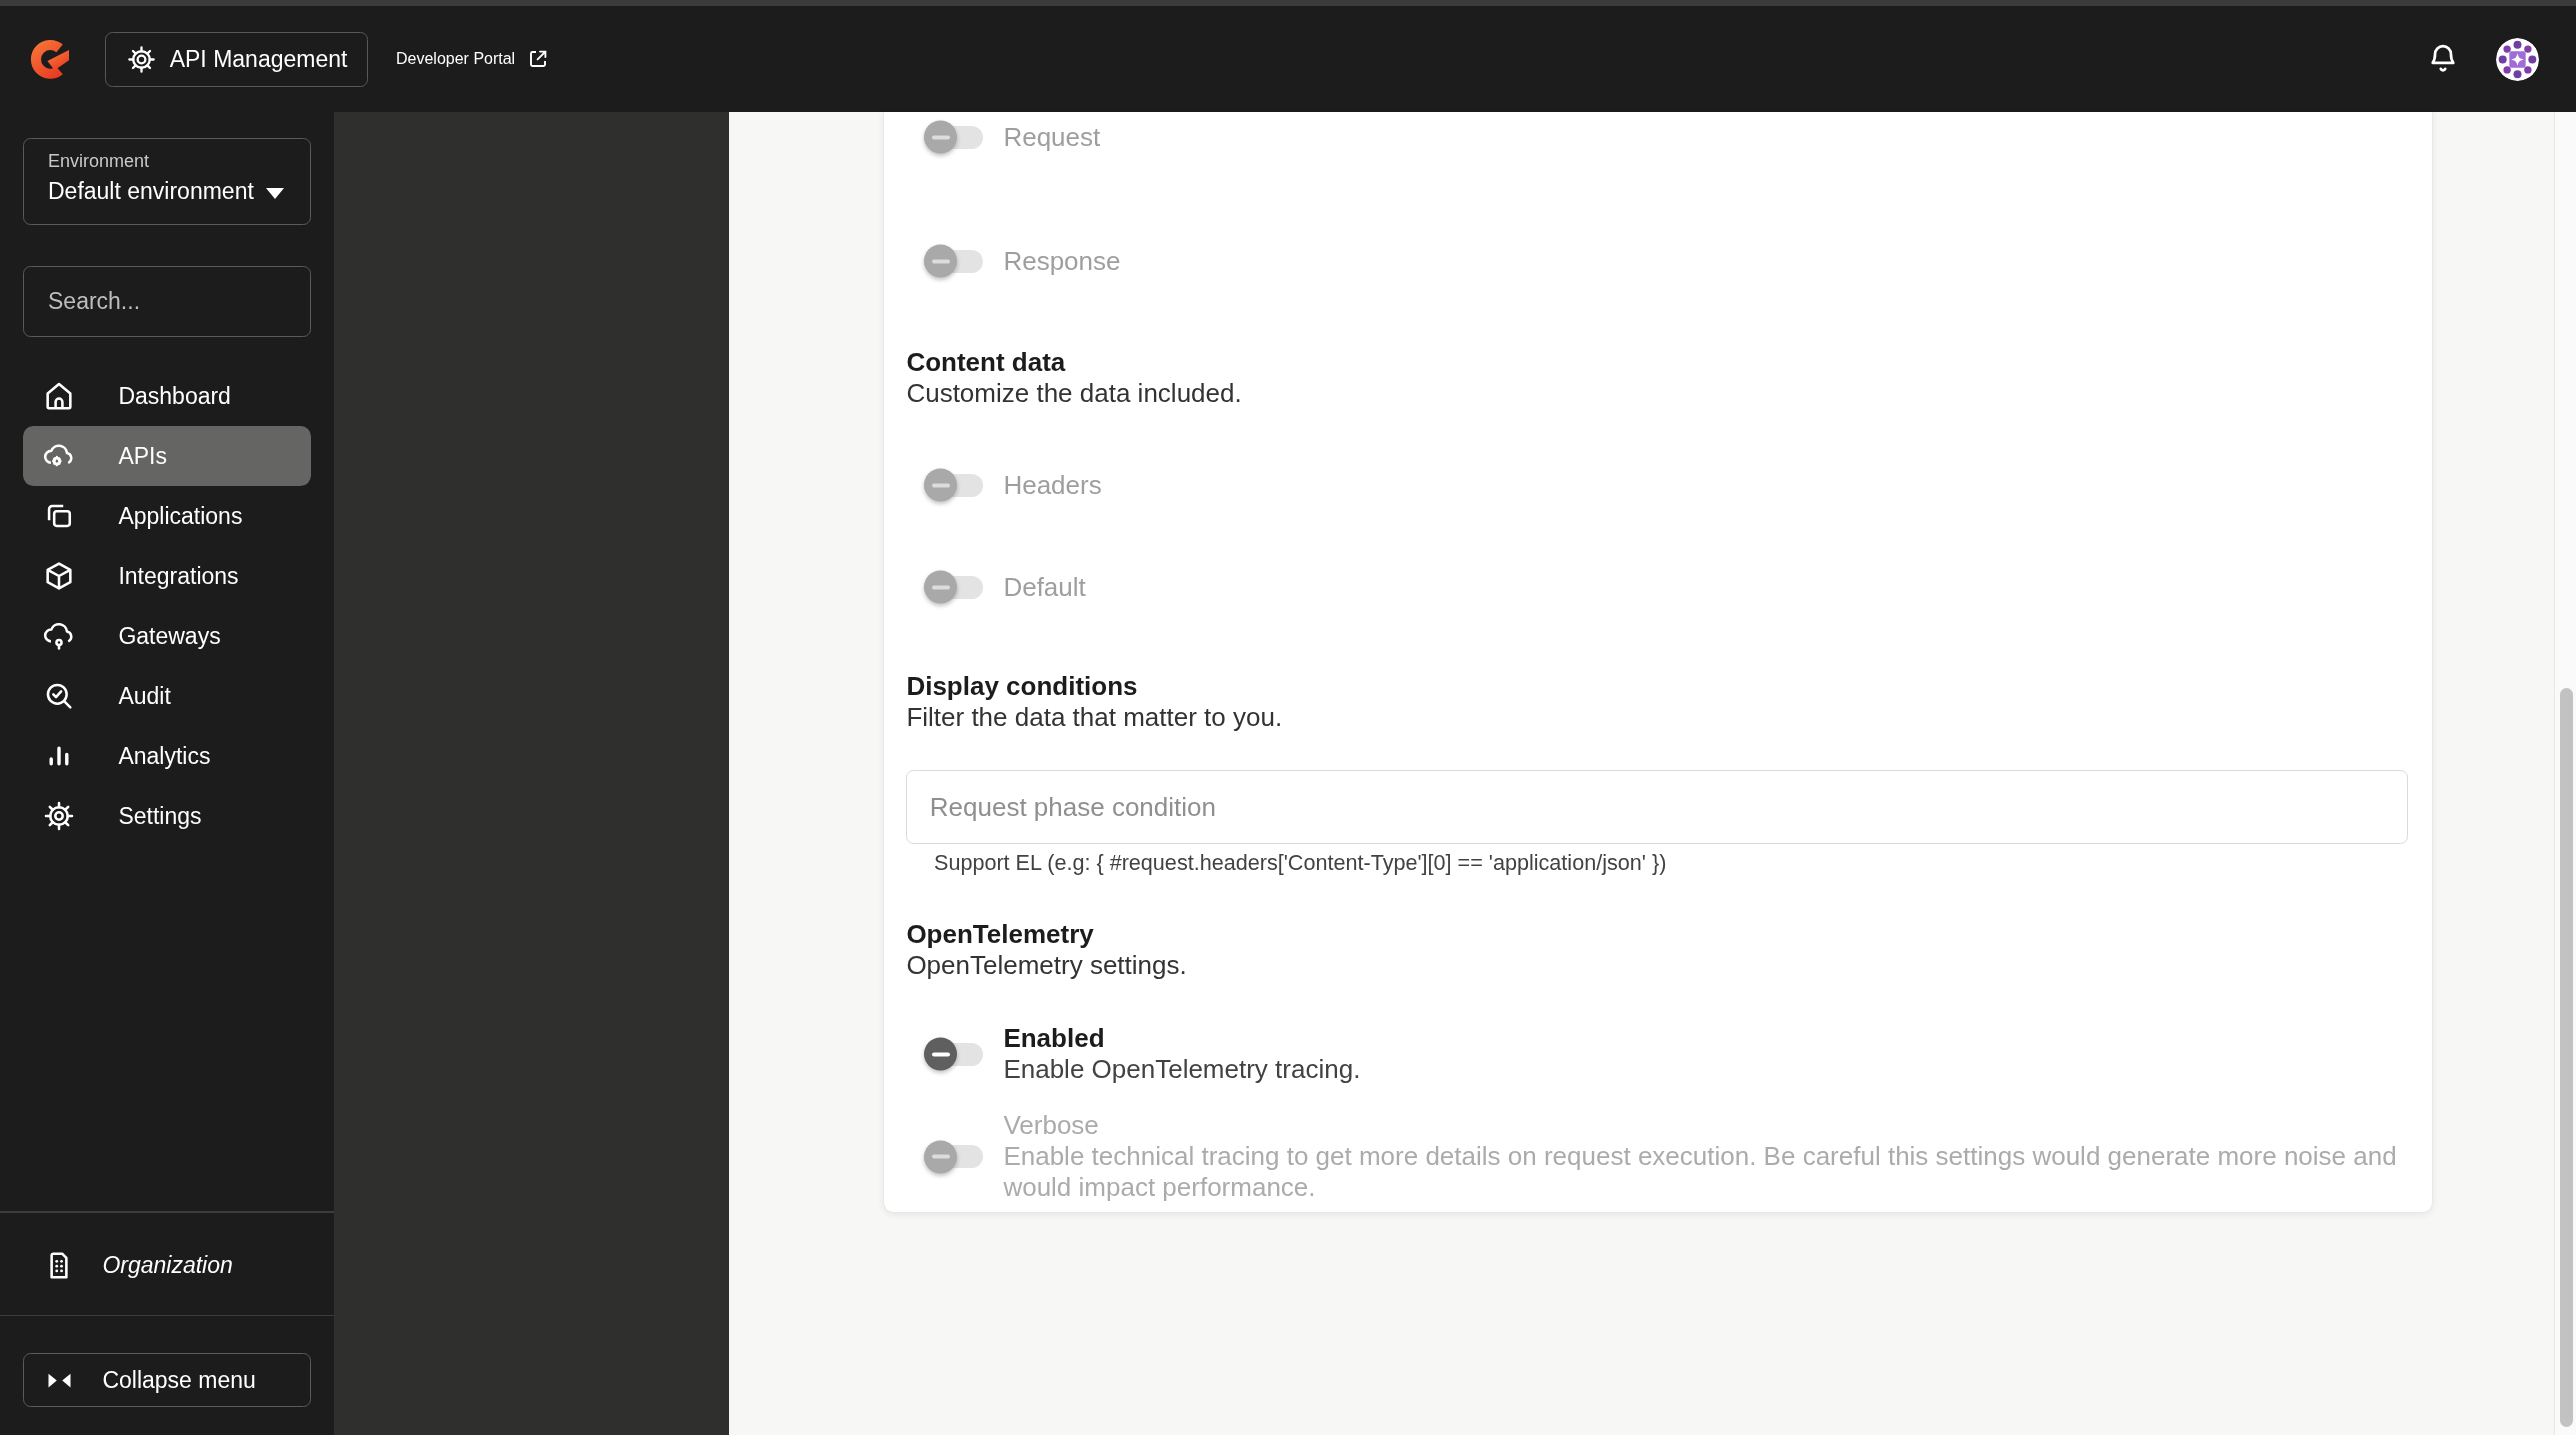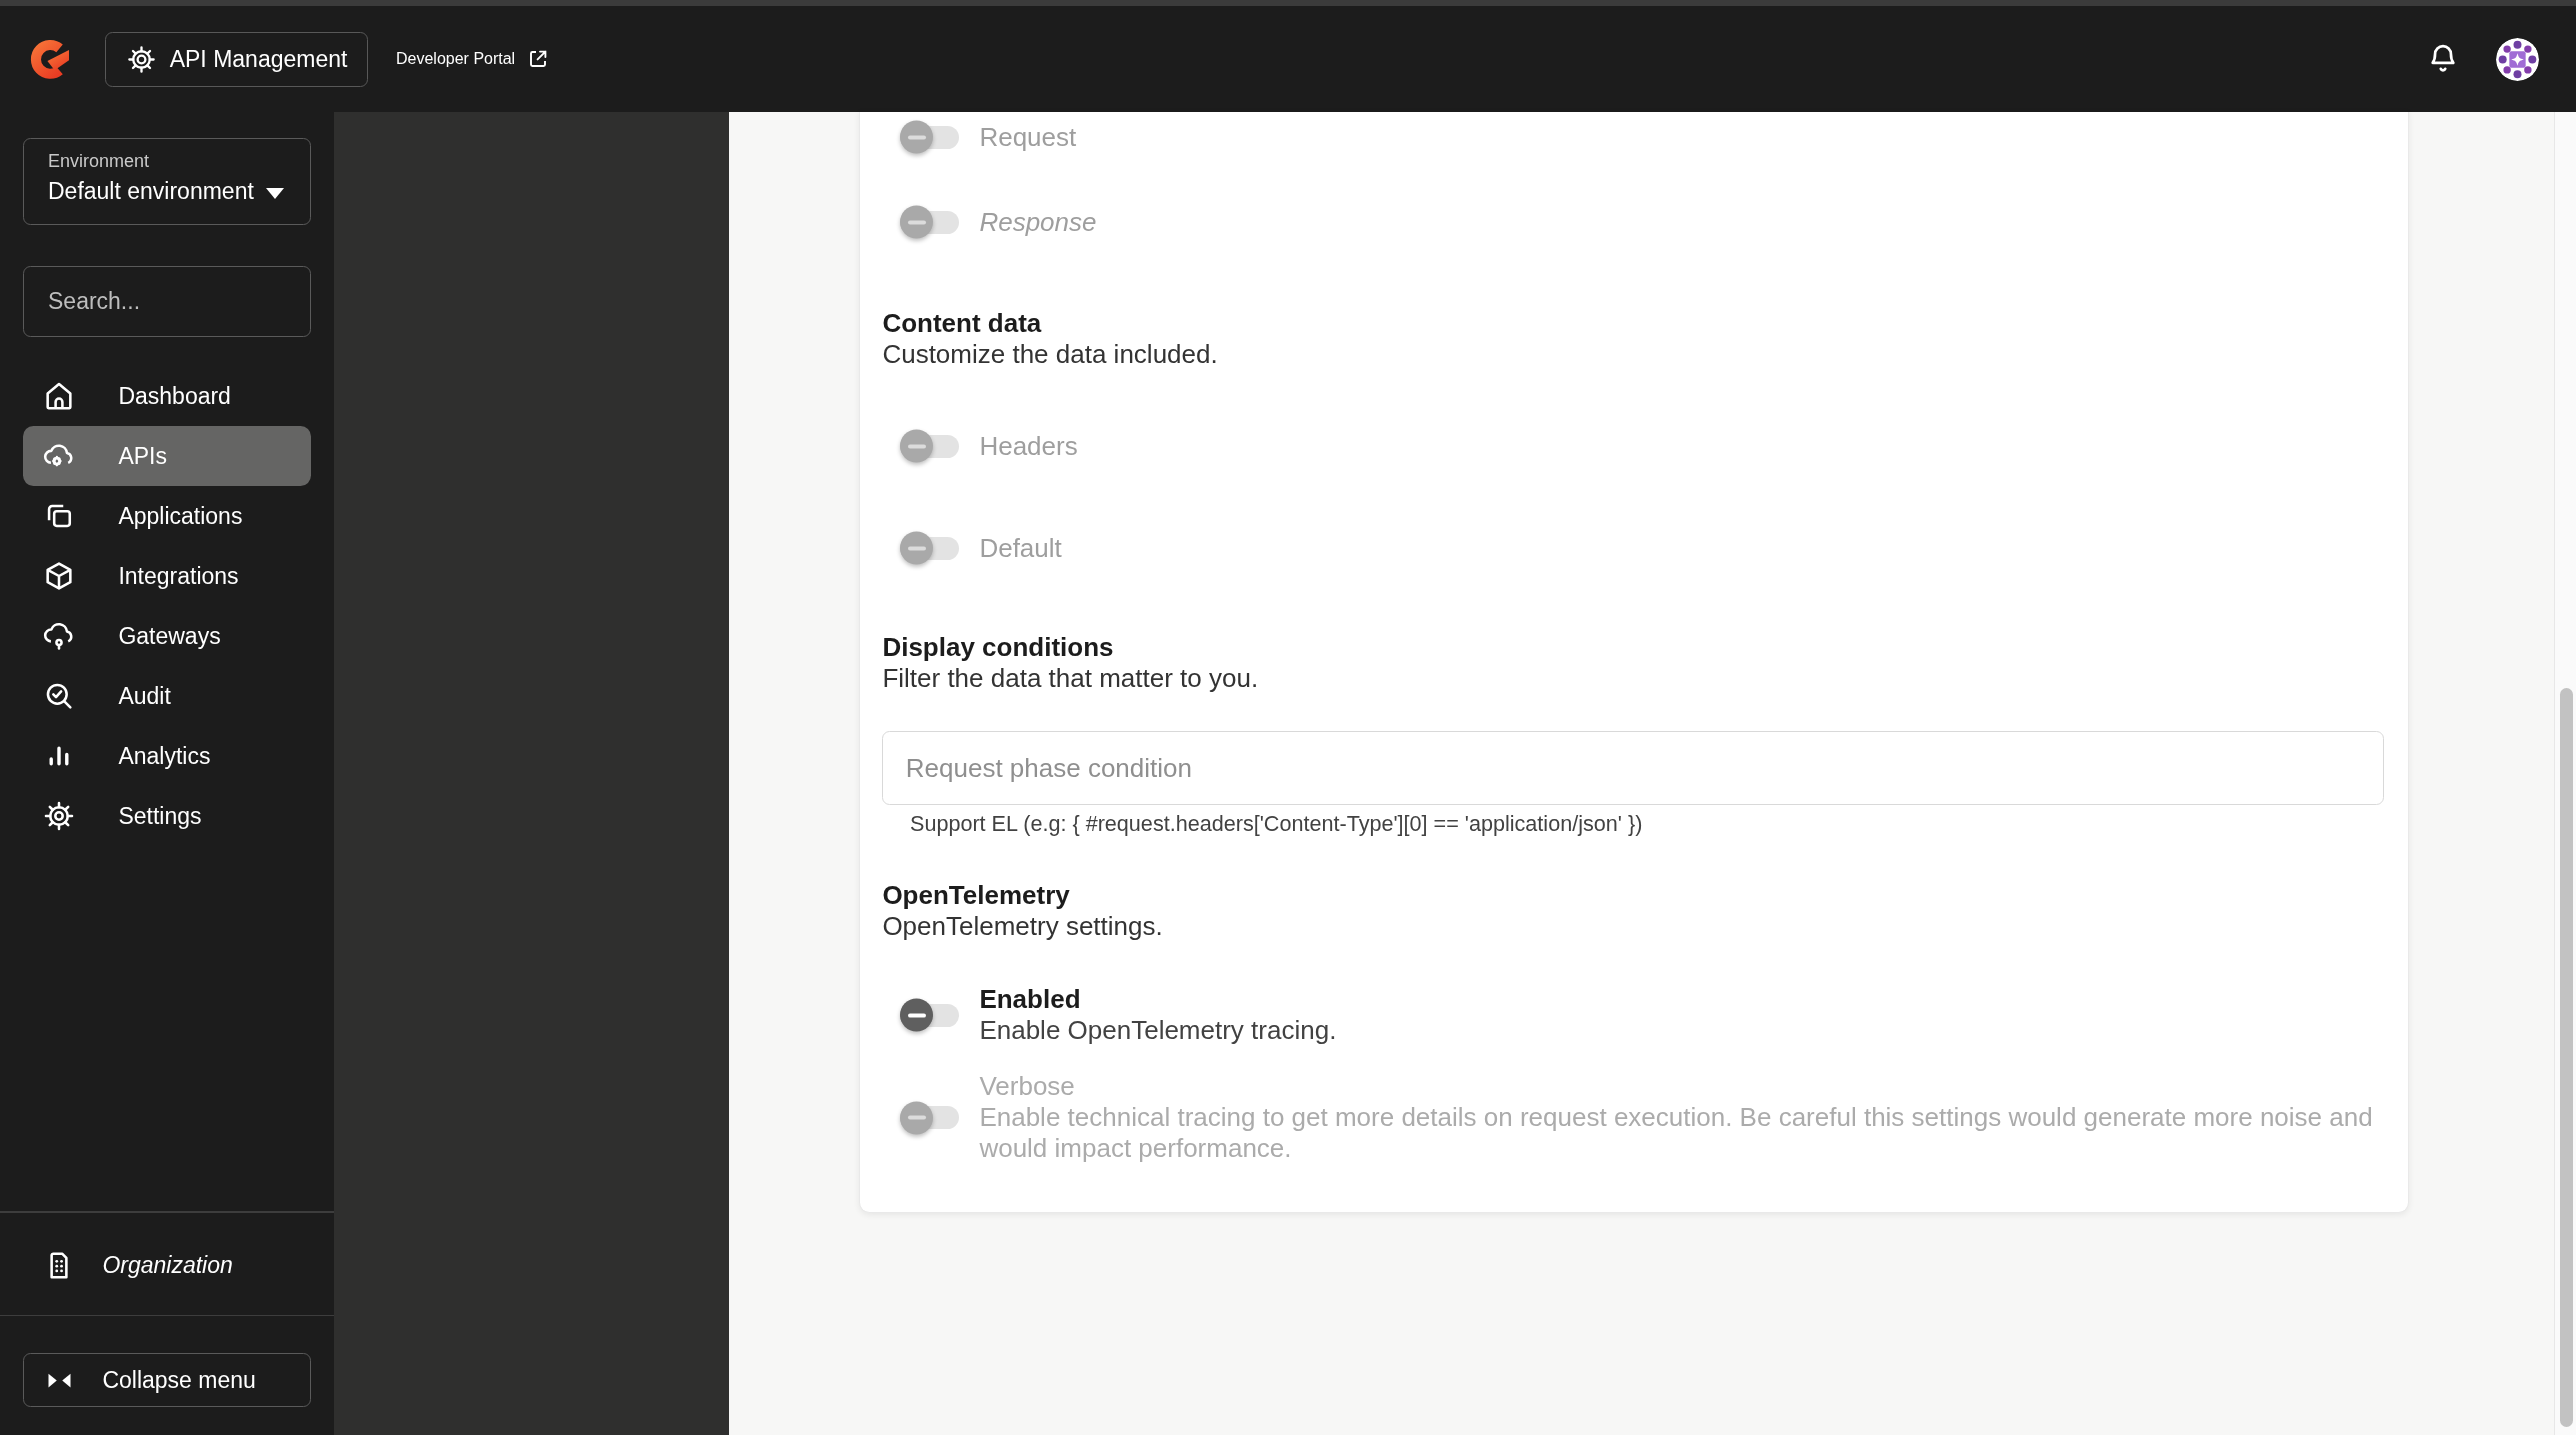--- a/index.html
+++ b/index.html
@@ -56,21 +56,21 @@
   .divider { height:1.5px; background:#3d3d3d; margin:0 -23px; }
   .org-row { height:60px; margin:22.4px 0 19.4px; display:flex; align-items:center; gap:26px;
              padding-left:19.4px; border-radius:10.4px; color:#fff; cursor:pointer;font-style:italic; }
   .collapse-btn { margin:37px 0 29px; height:54px; width:100%; border:1.5px solid #5a5a5a;
                   border-radius:7.5px; background:transparent; color:#fff; font-size:23px;
                   font-family:inherit; display:flex; align-items:center; gap:26px;
                   padding-left:19.4px; cursor:pointer; }
   .collapse-btn svg { width:33px; height:33px; }
 
   
-  .card { position:absolute; left:130px; top:0; width:1550px; height:1101px; background:#fff;
+  .card { position:absolute; left:154px; top:0; width:1550px; height:1101px; background:#fff;
           border:0.7px solid #e9e9e9; border-top:none; border-radius:0 0 10.4px 10.4px;
           box-shadow:0 1.5px 6px rgba(0,0,0,0.07); padding:0 24px 0 22.4px; overflow:hidden; }
 
   .toggle { position:relative; width:59px; height:23px; border-radius:12px; background:#e3e3e3;
             flex:none; cursor:pointer; }
   .toggle .thumb { position:absolute; left:0; top:50%; transform:translateY(-50%);
                    width:33px; height:33px; border-radius:50%; background:#a9a9a9;
                    box-shadow:0 2.2px 4.5px rgba(0,0,0,0.25);
                    display:flex; align-items:center; justify-content:center; }
   .toggle .dash { width:18px; height:3.7px; border-radius:2.2px; background:#dcdcdc; }
@@ -78,21 +78,21 @@
   .toggle.active .dash { background:#fff; }
 
   .toggle-row { display:flex; align-items:center; padding-left:18px; height:34px; }
   .toggle-row .toggle { margin-right:20px; }
   .toggle-label { font-size:26px; color:#9e9e9e; }
 
   .sec-title { font-size:26px; line-height:31px; font-weight:700; color:#1c1c1c; }
   .sec-desc  { font-size:26px; line-height:31px; color:#333333; }
 
   .row-request  { margin-top:8.2px; }
-  .row-response { margin-top:51px;font-style:italic; }
+  .row-response { margin-top:90px; }
   .h-contentdata { margin-top:69px; }
   .row-headers  { margin-top:59px; }
   .row-payload  { margin-top:68px; }
   .h-display    { margin-top:67px; }
 
   .cond-input { margin-top:37px; width:1502px; height:74px; border:0.7px solid #d9d9d9;
                 border-radius:7.5px; padding:0 22.4px; font-size:26px; font-family:inherit;
                 color:#1c1c1c; outline:none; background:#fff; display:block; }
   .cond-input::placeholder { color:#8f8f8f; }
   .cond-hint { margin:6px 0 0 27.6px; font-size:21.6px; line-height:25px; color:#424242; }

